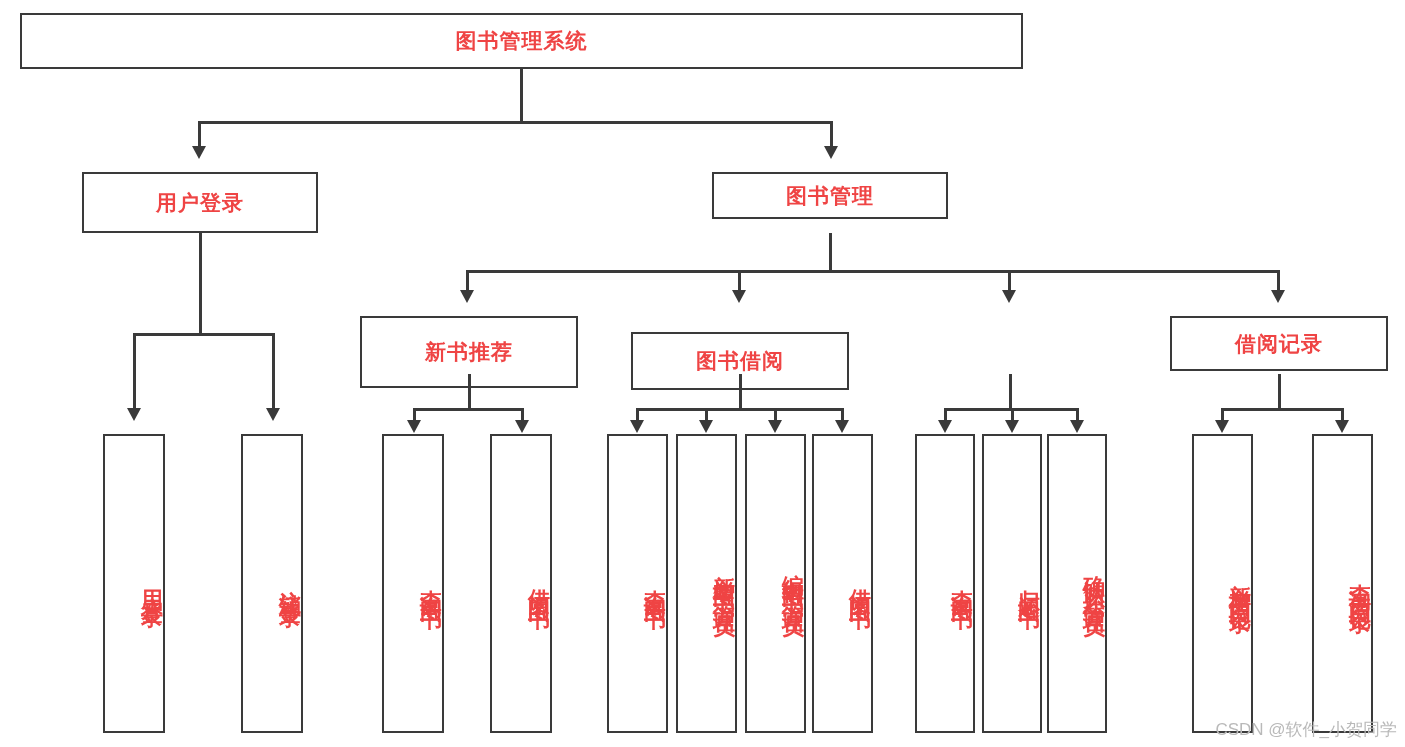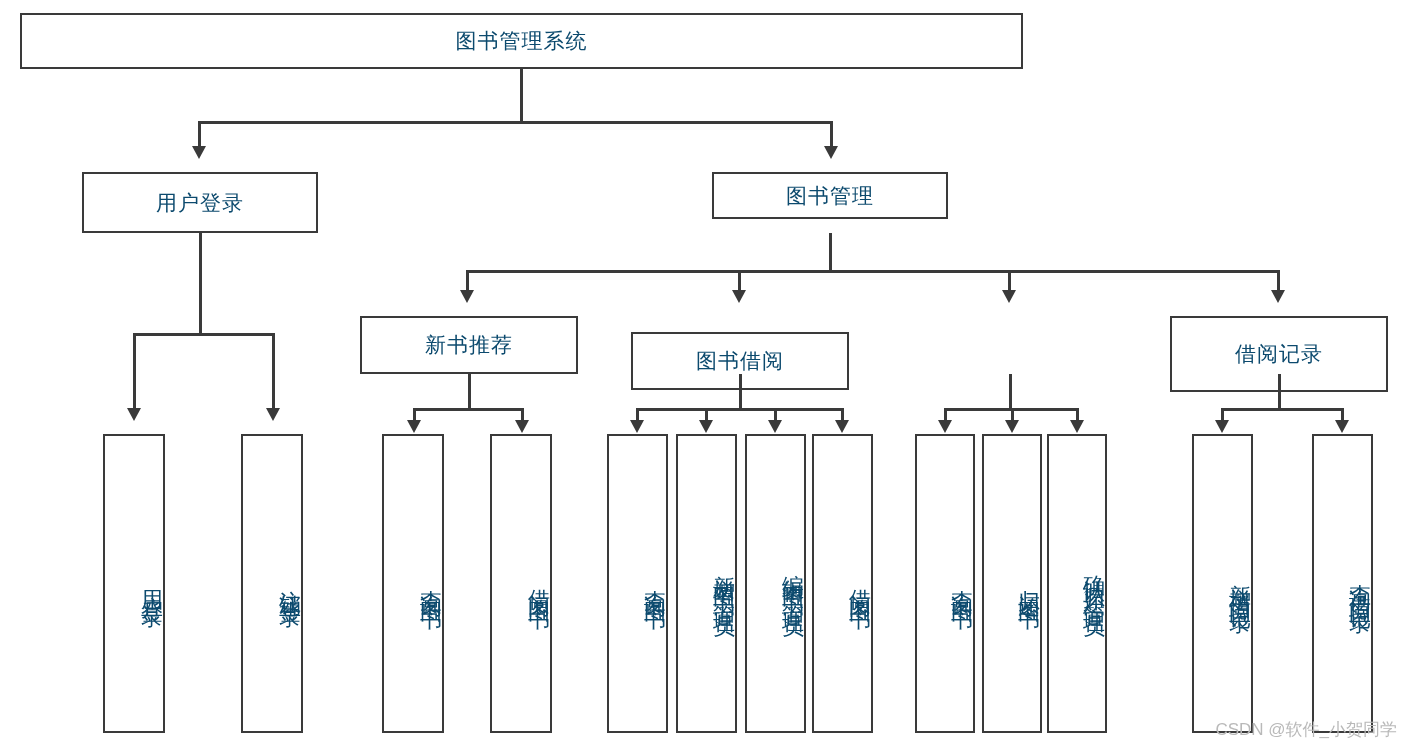--- a/index.html
+++ b/index.html
@@ -1,19 +1,19 @@
 <!DOCTYPE html>
 <html><head>
 <meta charset="utf-8">
 <style>
   html,body{margin:0;padding:0;background:#ffffff;}
   body{font-family:"Liberation Sans","DejaVu Sans",sans-serif;}
   #stage{position:relative;width:1405px;height:747px;background:#fff;overflow:hidden;}
   .box{position:absolute;border:2.5px solid #3a3a3a;background:#ffffff;box-sizing:border-box;
-       display:flex;align-items:center;justify-content:center;color:#0c4a6e;}
+       display:flex;align-items:center;justify-content:center;color:#ef4444;font-weight:bold;}
   .box.h{font-size:21px;letter-spacing:1px;}
   .box.v{writing-mode:vertical-rl;text-orientation:upright;font-size:22px;letter-spacing:6px;
          padding:14px 0;align-items:flex-start;justify-content:center;line-height:1.0;}
   .ln{position:absolute;background:#3a3a3a;}
   .ln.v{width:2.5px;}
   .ln.h{height:2.5px;}
   .arw{position:absolute;width:0;height:0;border-left:7px solid transparent;
        border-right:7px solid transparent;border-top:13px solid #3a3a3a;}
   #wm{position:absolute;right:8px;bottom:6px;font-size:17px;color:#b9b9b9;white-space:nowrap;}
 </style>
@@ -49,23 +49,23 @@
   <div class="ln h" style="left:466px;top:270px;width:812px;"></div>
   <div class="ln v" style="left:466px;top:270px;height:22px;"></div>
   <div class="arw" style="left:460px;top:290px;"></div>
   <div class="ln v" style="left:738px;top:270px;height:22px;"></div>
   <div class="arw" style="left:732px;top:290px;"></div>
   <div class="ln v" style="left:1008px;top:270px;height:22px;"></div>
   <div class="arw" style="left:1002px;top:290px;"></div>
   <div class="ln v" style="left:1277px;top:270px;height:22px;"></div>
   <div class="arw" style="left:1271px;top:290px;"></div>
 
-  <div class="box h" style="left:360px;top:316px;width:218px;height:58px;">新书推荐</div>
+  <div class="box h" style="left:360px;top:316px;width:218px;height:72px;">新书推荐</div>
   <div class="box h" style="left:631px;top:332px;width:218px;height:58px;">图书借阅</div>
-  <div class="box h" style="left:1170px;top:316px;width:218px;height:76px;">借阅记录</div>
+  <div class="box h" style="left:1170px;top:316px;width:218px;height:55px;">借阅记录</div>
 
   <div class="ln v" style="left:468px;top:374px;height:36px;"></div>
   <div class="ln h" style="left:413px;top:408px;width:110px;"></div>
   <div class="ln v" style="left:413px;top:408px;height:14px;"></div>
   <div class="arw" style="left:407px;top:420px;"></div>
   <div class="ln v" style="left:521px;top:408px;height:14px;"></div>
   <div class="arw" style="left:515px;top:420px;"></div>
 
   <div class="ln v" style="left:739px;top:374px;height:36px;"></div>
   <div class="ln h" style="left:636px;top:408px;width:207px;"></div>

